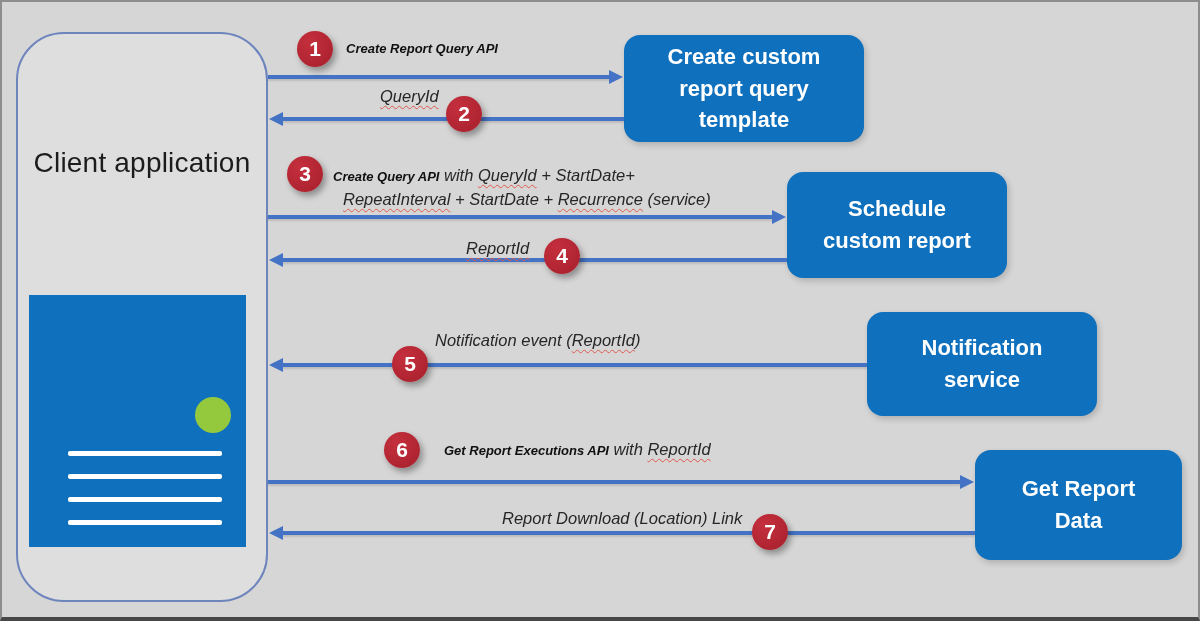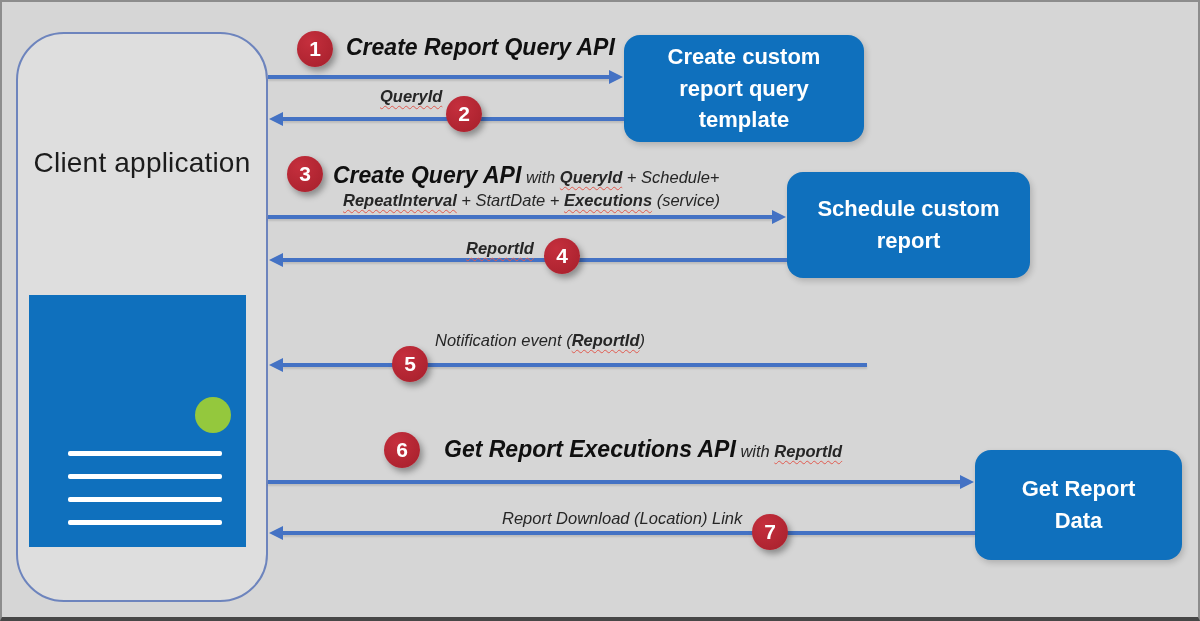--- a/index.html
+++ b/index.html
@@ -35,46 +35,49 @@
   .head.left{left:-13px;border-right:14px solid #4472c4;}
   
   .badge{
     position:absolute;width:36px;height:36px;border-radius:50%;
     background:radial-gradient(circle at 35% 30%, #c52f3d, #a51f2b);
     color:#fff;font-weight:bold;font-size:21px;display:flex;align-items:center;justify-content:center;
     box-shadow:3px 4px 6px rgba(0,0,0,0.35);
   }
   
   .lbl{position:absolute;font-style:italic;font-size:16.5px;color:#262626;white-space:nowrap;line-height:23px;}
-  .lbl .b{font-weight:bold;color:#101010;font-size:23px;}
+  .lbl .b{font-weight:bold;color:#101010;font-size:13px;}
   .sq{
     text-decoration:underline;text-decoration-style:wavy;
-    text-decoration-color:#e05a50;text-decoration-thickness:1px;text-underline-offset:3px;font-weight:bold;
+    text-decoration-color:#e05a50;text-decoration-thickness:1px;text-underline-offset:3px;
   }
 </style>
 </head>
 <body>
 
 <div class="canvas">
 
   <div class="client-box"></div>
   <div class="client-label">Client application</div>
 
   <div class="doc"></div>
   <div class="dot"></div>
   <div class="doc-line" style="top:449px"></div>
   <div class="doc-line" style="top:472px"></div>
   <div class="doc-line" style="top:495px"></div>
   <div class="doc-line" style="top:518px"></div>
 
   <div class="service-box" style="left:622px;top:33px;width:240px;height:107px;padding:0 18px;">
     <span>Create custom report query template</span>
   </div>
-  <div class="service-box" style="left:785px;top:170px;width:243px;height:106px;padding:4px 20px;">
+  <div class="service-box" style="left:785px;top:170px;width:220px;height:106px;padding:4px 20px;">
     <span>Schedule custom report</span>
+  </div>
+  <div class="service-box" style="left:865px;top:310px;width:230px;height:104px;padding:0 52px;">
+    <span>Notification service</span>
   </div>
   <div class="service-box" style="left:973px;top:448px;width:207px;height:110px;padding:16px 34px;">
     <span>Get Report Data</span>
   </div>
 
   <div class="arrow" style="left:266px;top:73px;width:342px;">
     <span class="head right"></span>
   </div>
   <div class="arrow" style="left:280px;top:115px;width:342px;">
     <span class="head left"></span>
@@ -119,22 +122,22 @@
 
   <div class="lbl" style="left:344px;top:34px;">
     <span class="b">Create Report Query API</span>
   </div>
 
   <div class="lbl" style="left:378px;top:83px;">
     <span class="sq">QueryId</span>
   </div>
 
   <div class="lbl" style="left:331px;top:162px;">
-    <span class="b">Create Query API</span><span> with </span><span class="sq">QueryId</span><span> + Schedule+</span><br>
-    <span style="margin-left:10px"></span><span class="sq">RepeatInterval</span><span> + StartDate + </span><span class="sq">Executions</span><span>  (service)</span>
+    <span class="b">Create Query API</span><span> with </span><span class="sq">QueryId</span><span> + StartDate+</span><br>
+    <span style="margin-left:10px"></span><span class="sq">RepeatInterval</span><span> + StartDate + </span><span class="sq">Recurrence</span><span>  (service)</span>
   </div>
 
   <div class="lbl" style="left:464px;top:235px;">
     <span class="sq">ReportId</span>
   </div>
 
   <div class="lbl" style="left:433px;top:327px;">
     <span>Notification event (</span><span class="sq">ReportId</span><span>)</span>
   </div>
 

